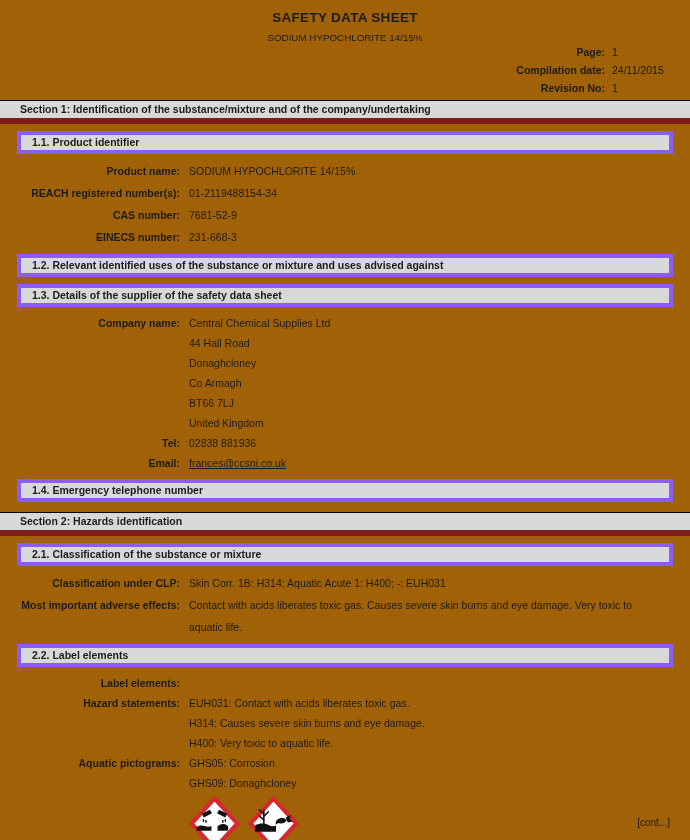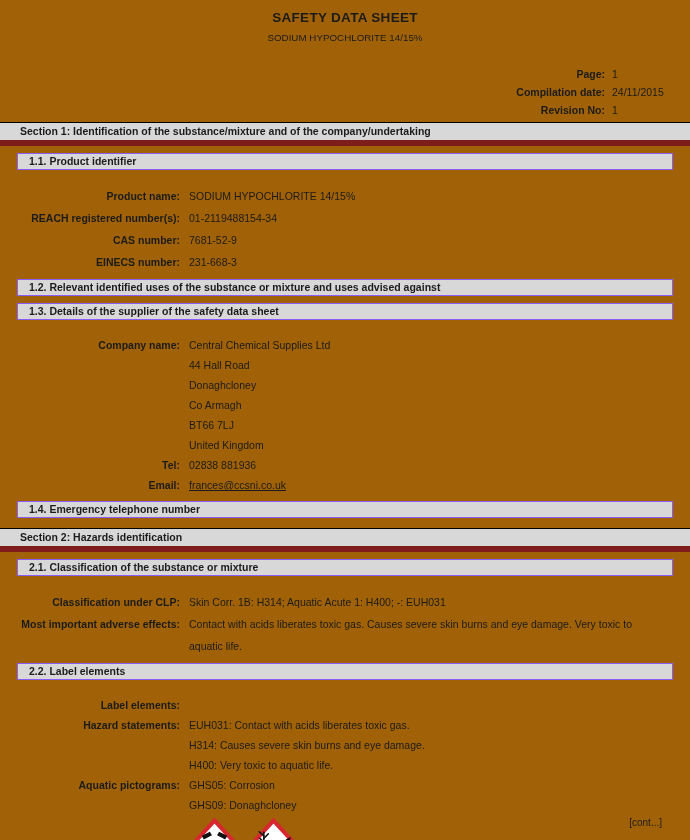--- a/index.html
+++ b/index.html
@@ -19,21 +19,21 @@
     text-align:center;
     font-size:13.5px;
     font-weight:bold;
     letter-spacing:.3px;
   }
   .doc-subtitle{
     margin-top:7px;
     text-align:center;
     font-size:9.8px;
   }
-  .meta-block{margin-top:22px;}
+  .meta-block{margin-top:0;}
   .meta-row{
     display:flex;
     justify-content:flex-end;
     align-items:baseline;
     height:18px;line-height:18px;
     padding-right:22px;
   }
   .meta-lbl{font-weight:bold;text-align:right;}
   .meta-val{width:56px;margin-left:7px;text-align:left;}
   
@@ -42,28 +42,28 @@
     background:#d8d8d8;
     border-top:1px solid #000;
     border-bottom:6px solid #7f1d1d;
     font-weight:bold;
     height:17px;line-height:17px;
     padding-left:20px;
   }
   .subbar{
     margin:0 17px;
     background:#d8d8d8;
-    border:1px solid #8b5cf6;
+    border:4px solid #8b5cf6;
     font-weight:bold;
     height:15px;line-height:15px;
     padding-left:11px;
   }
   .mt7{margin-top:7px;} .mt2{margin-top:2px;} .mt10{margin-top:10px;}
   
-  .rows{padding-top:15px;padding-bottom:4px;}
+  .rows{padding-top:6px;padding-bottom:4px;}
   .row{
     display:grid;
     grid-template-columns:180px 448px;
     column-gap:9px;
     line-height:20px;
   }
   .rows-wide .row{line-height:22px;}
   .row .lbl{font-weight:bold;text-align:right;}
   .row .val{text-align:left;}
   .row .val.wrap{max-width:445px;line-height:22px;}
@@ -72,21 +72,21 @@
   .picto-row{
     display:flex;gap:8px;
     padding-left:189px;
     margin-top:3px;
   }
   .picto-row svg{display:block;}
   .signal-row{margin-top:3px;}
   
   .footer-cont{
     position:absolute;
-    right:28px;bottom:12px;
+    right:20px;bottom:12px;
     font-size:10px;
   }
 </style>
 </head>
 <body>
 
 <div id="page">
 
   <div class="doc-title">SAFETY DATA SHEET</div>
   <div class="doc-subtitle">SODIUM HYPOCHLORITE 14/15%</div>

